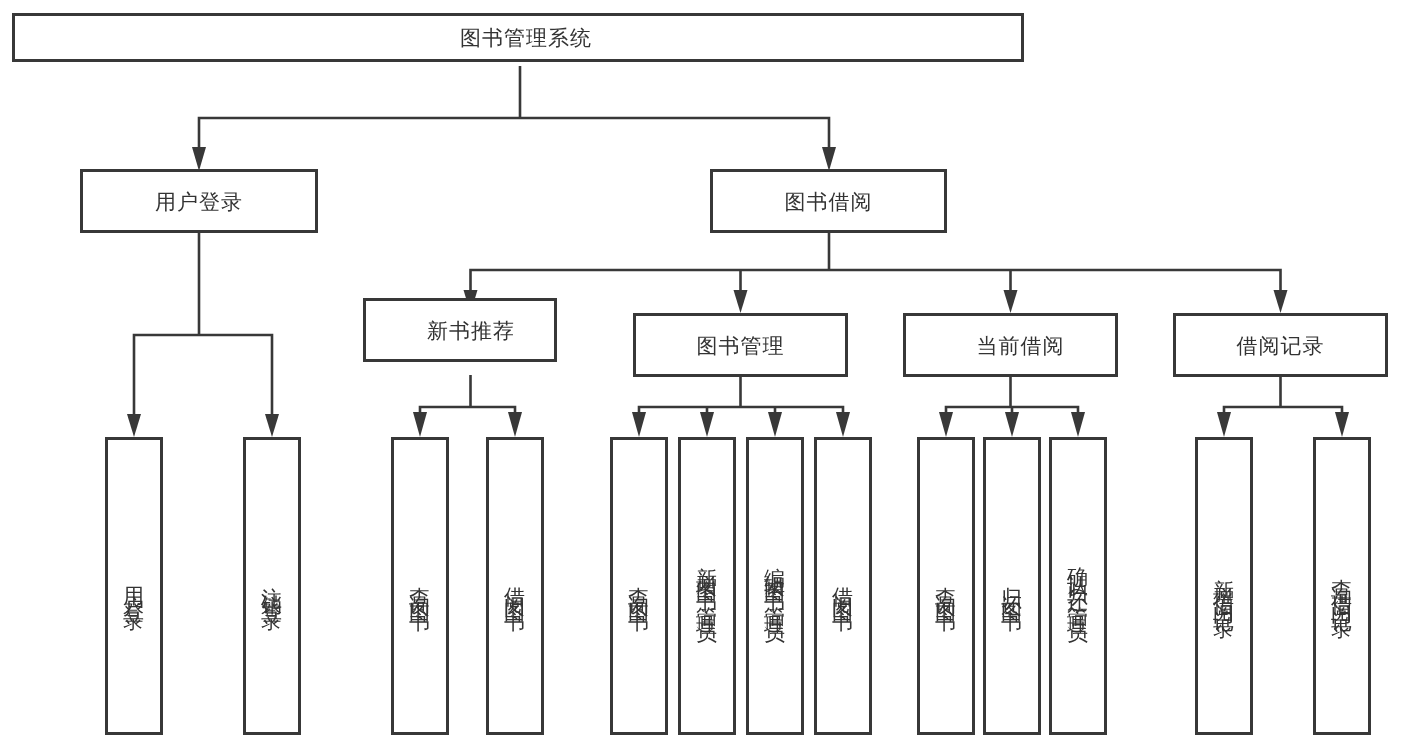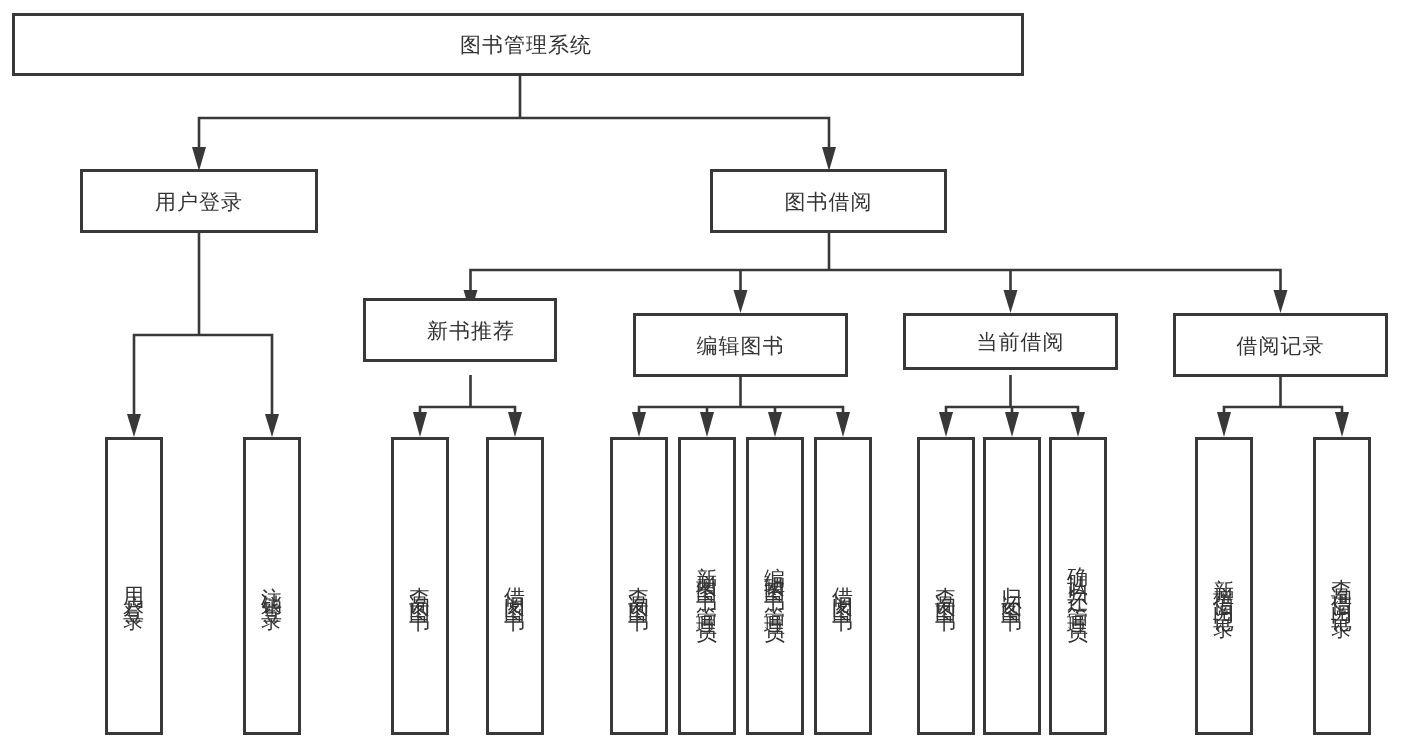--- a/index.html
+++ b/index.html
@@ -33,26 +33,26 @@
   .node.h { letter-spacing: 1px; }
   .node.v {
     writing-mode: vertical-rl;
     text-orientation: mixed;
     letter-spacing: 8px;
     white-space: normal;
     top: 437px;
     width: 58px;
     height: 298px;
   }
-  .n-root { left: 12px;  top: 13px;  width: 1012px; height: 63px; padding-left: 16px; }
+  .n-root { left: 12px;  top: 13px;  width: 1012px; height: 49px; padding-left: 16px; }
   .n-l2-0 { left: 80px;  top: 169px; width: 238px;  height: 64px; }
   .n-l2-1 { left: 710px; top: 169px; width: 237px;  height: 64px; }
   .n-l3-0 { left: 363px;  top: 298px; width: 194px; height: 64px; padding-left: 22px; }
   .n-l3-1 { left: 633px;  top: 313px; width: 215px; height: 64px; }
-  .n-l3-2 { left: 903px;  top: 313px; width: 215px; height: 57px; padding-left: 20px; }
+  .n-l3-2 { left: 903px;  top: 313px; width: 215px; height: 64px; padding-left: 20px; }
   .n-l3-3 { left: 1173px; top: 313px; width: 215px; height: 64px; }
   .n-leaf-0  { left: 105px; }
   .n-leaf-1  { left: 243px; }
   .n-leaf-2  { left: 391px; }
   .n-leaf-3  { left: 486px; }
   .n-leaf-4  { left: 610px; }
   .n-leaf-5  { left: 678px; }
   .n-leaf-6  { left: 746px; }
   .n-leaf-7  { left: 814px; }
   .n-leaf-8  { left: 917px; }
@@ -129,21 +129,21 @@
       <polygon points="1335,412 1349,412 1342,437" fill="#383838" stroke="none"></polygon>
     </g>
   </svg>
 
   <div class="node h n-root">图书管理系统</div>
 
   <div class="node h n-l2-0">用户登录</div>
   <div class="node h n-l2-1">图书借阅</div>
 
   <div class="node h n-l3-0">新书推荐</div>
-  <div class="node h n-l3-1">编辑图书</div>
+  <div class="node h n-l3-1">图书管理</div>
   <div class="node h n-l3-2">当前借阅</div>
   <div class="node h n-l3-3">借阅记录</div>
 
   <div class="node v n-leaf-0">用户登录</div>
   <div class="node v n-leaf-1">注销登录</div>
   <div class="node v n-leaf-2">查询图书</div>
   <div class="node v n-leaf-3">借阅图书</div>
   <div class="node v n-leaf-4">查询图书</div>
   <div class="node v n-leaf-5">新增图书（管理员）</div>
   <div class="node v n-leaf-6">编辑图书（管理员）</div>

